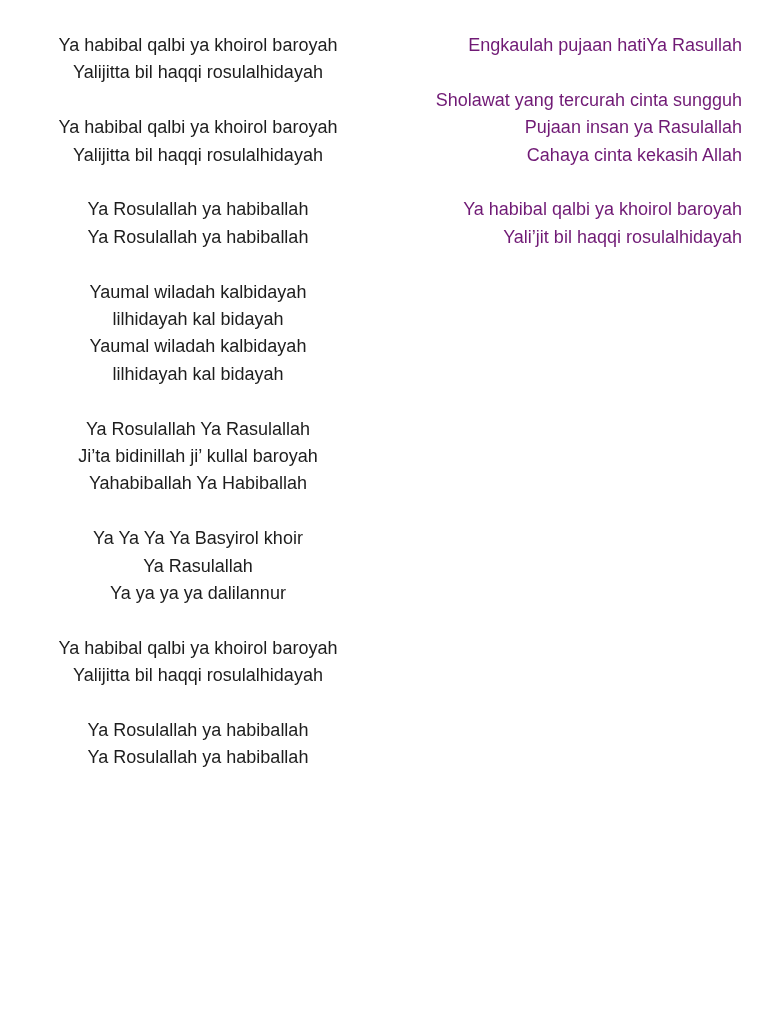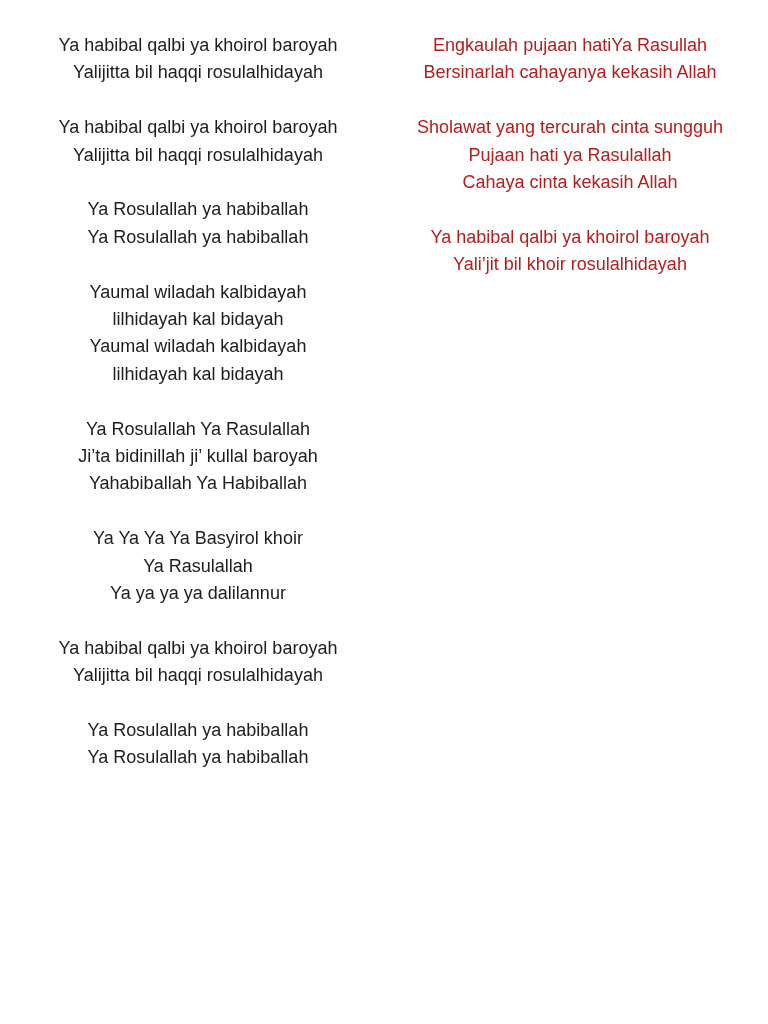--- a/index.html
+++ b/index.html
@@ -68,28 +68,27 @@
       </div>
       <div class="stanza">
         <div class="line">Ya habibal qalbi ya khoirol baroyah</div>
         <div class="line">Yalijitta bil haqqi rosulalhidayah</div>
       </div>
       <div class="stanza">
         <div class="line">Ya Rosulallah ya habiballah</div>
         <div class="line">Ya Rosulallah ya habiballah</div>
       </div>
     </div>
-  <div class="column right" id="col-right" style="color: #b91c1c;">
+  <div class="column right" id="col-right" style="color: #701a75; text-align: right;">
       <div class="stanza">
         <div class="line">Engkaulah pujaan hatiYa Rasullah</div>
-        <div class="line">Bersinarlah cahayanya kekasih Allah</div>
       </div>
       <div class="stanza">
         <div class="line">Sholawat yang tercurah cinta sungguh</div>
-        <div class="line">Pujaan hati ya Rasulallah</div>
+        <div class="line">Pujaan insan ya Rasulallah</div>
         <div class="line">Cahaya cinta kekasih Allah</div>
       </div>
       <div class="stanza">
         <div class="line">Ya habibal qalbi ya khoirol baroyah</div>
-        <div class="line">Yali’jit bil khoir rosulalhidayah</div>
+        <div class="line">Yali’jit bil haqqi rosulalhidayah</div>
       </div>
     </div>
 </div>
 
 </body></html>

